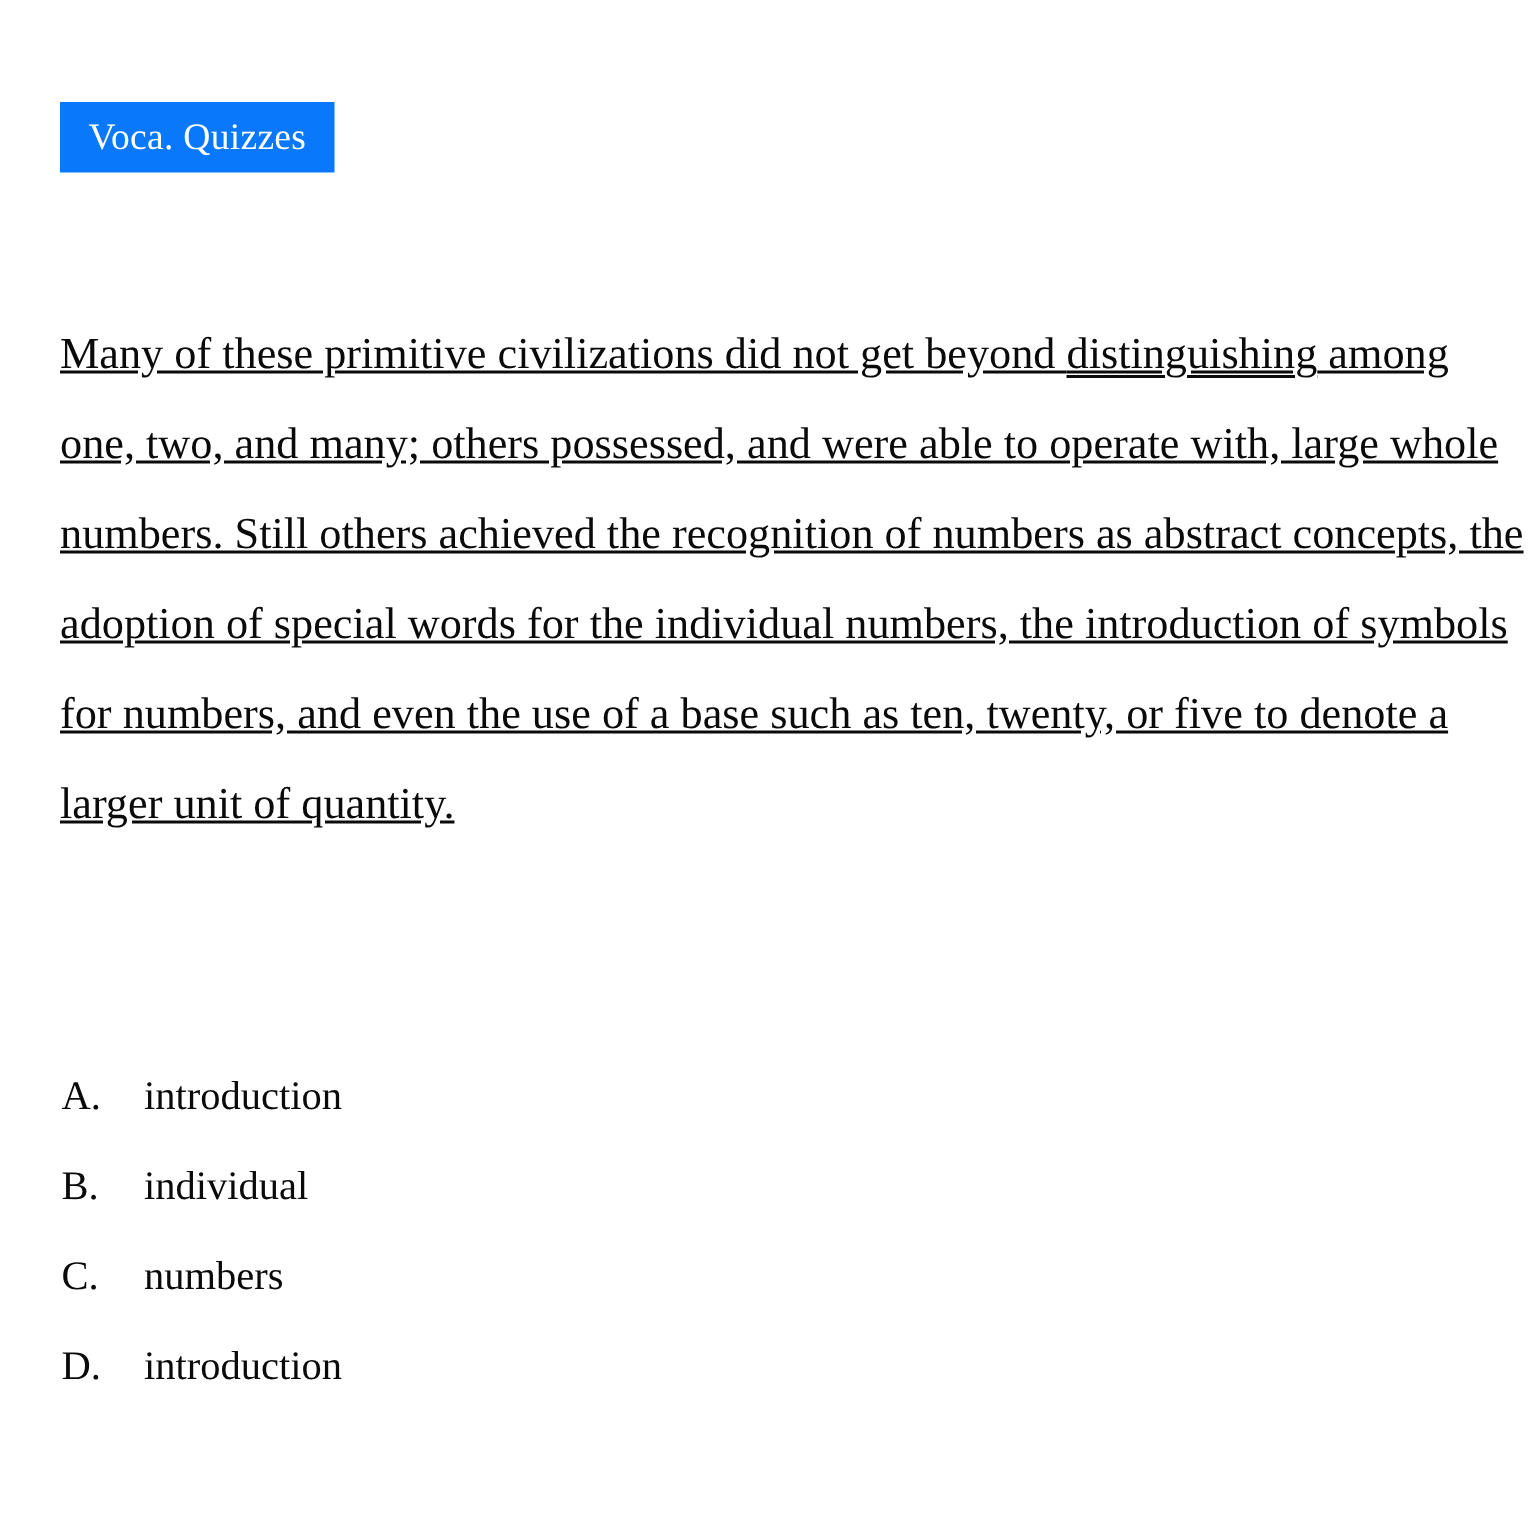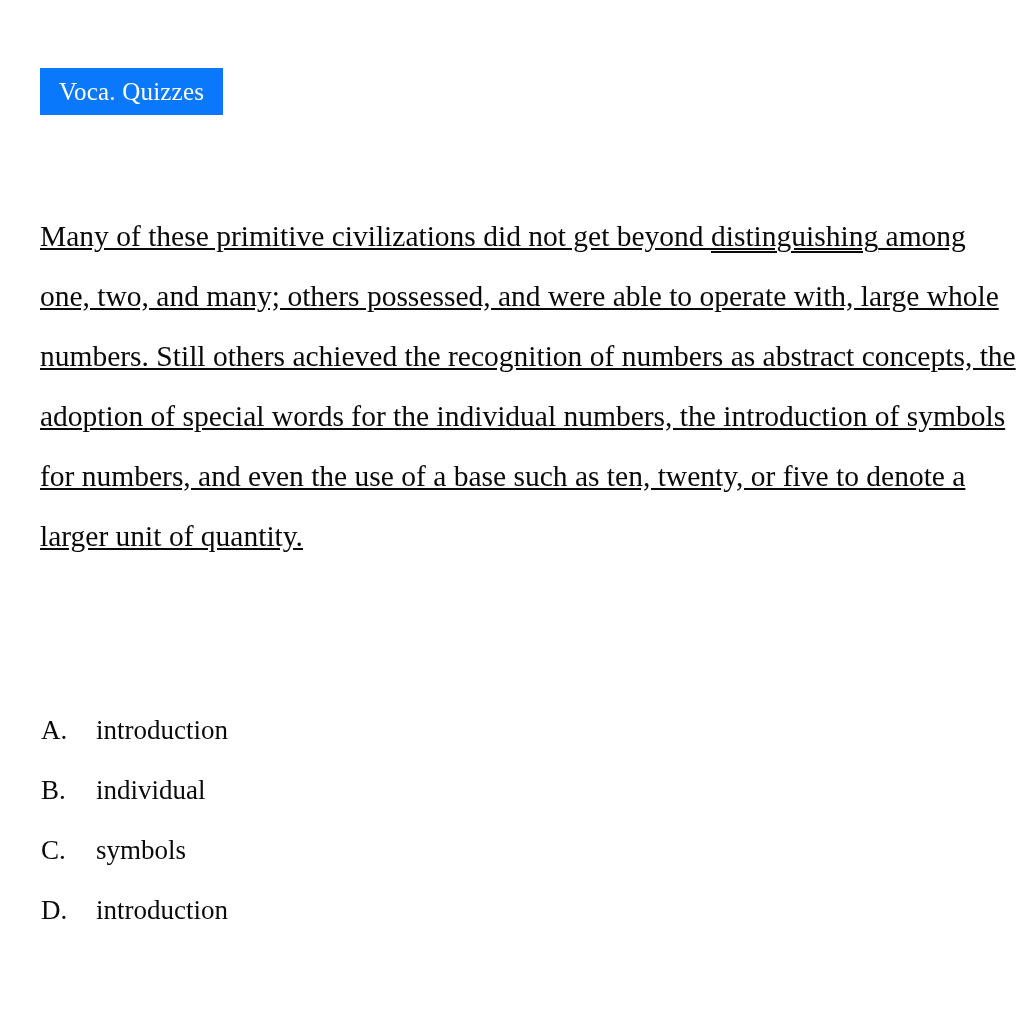--- a/index.html
+++ b/index.html
@@ -115,21 +115,21 @@
       <span class="otext">introduction</span>
     </div>
 
     <div class="option">
       <span class="letter">B.</span>
       <span class="otext">individual</span>
     </div>
 
     <div class="option">
       <span class="letter">C.</span>
-      <span class="otext">symbols</span>
+      <span class="otext">numbers</span>
     </div>
 
     <div class="option">
       <span class="letter">D.</span>
       <span class="otext">introduction</span>
     </div>
 
   </div>
 
 </div>

